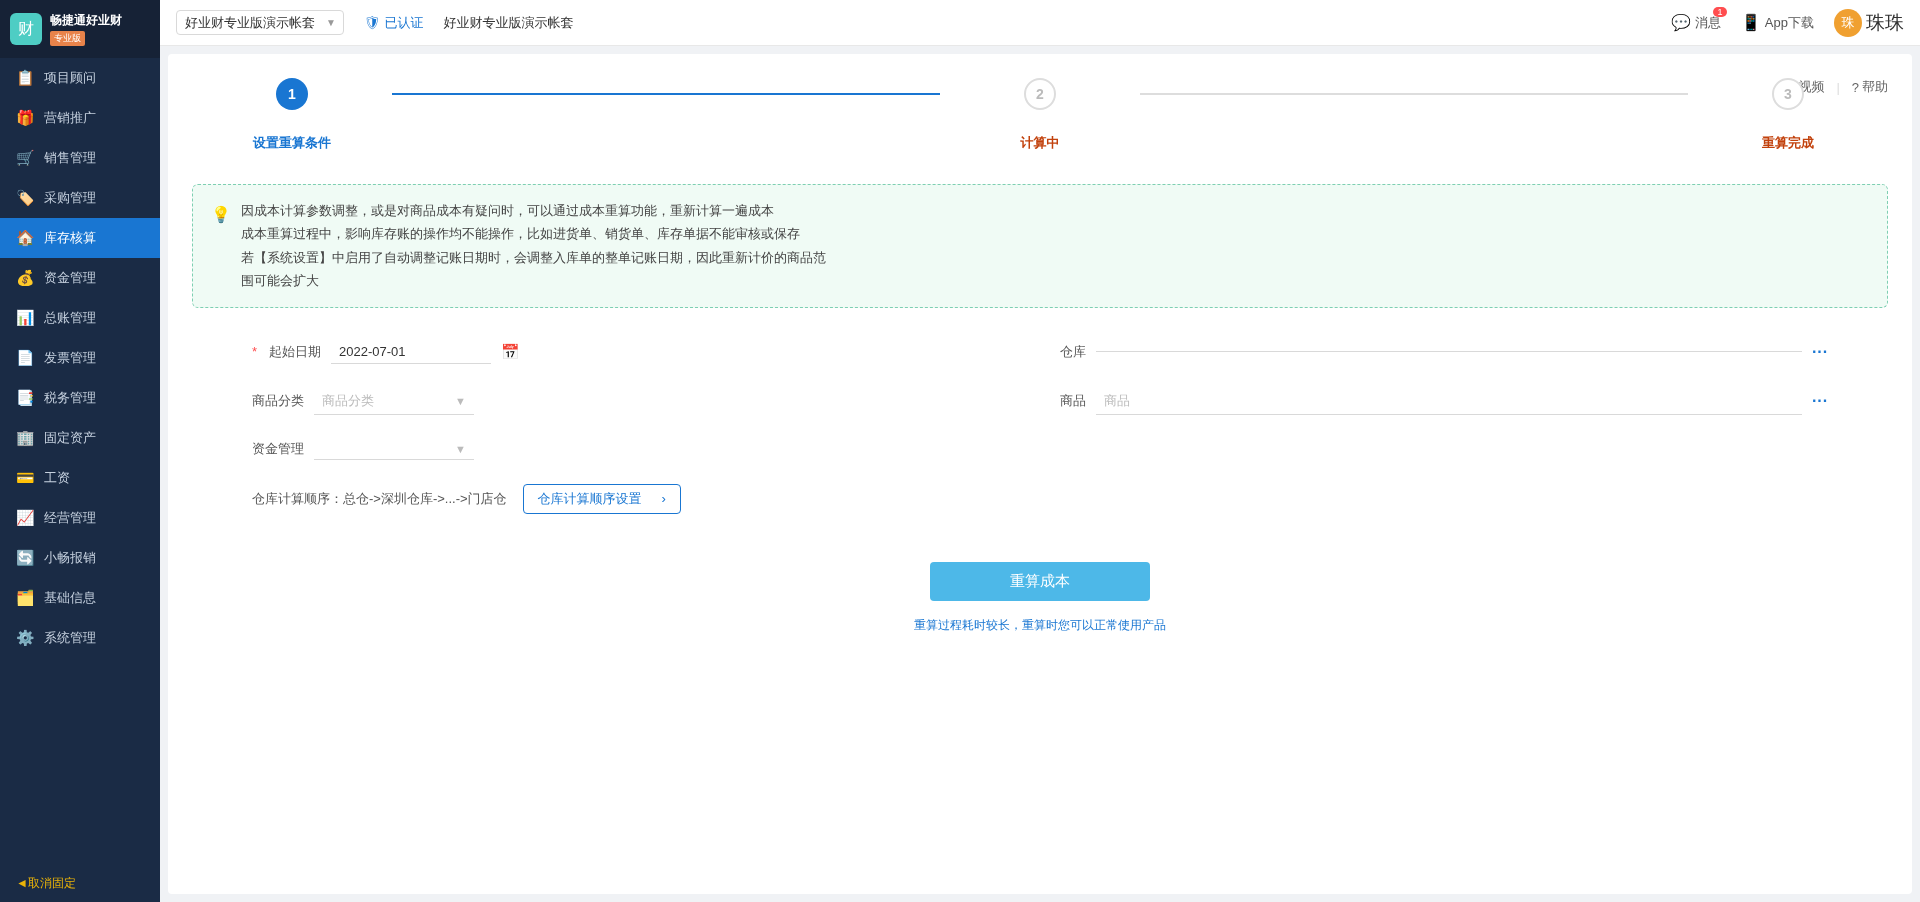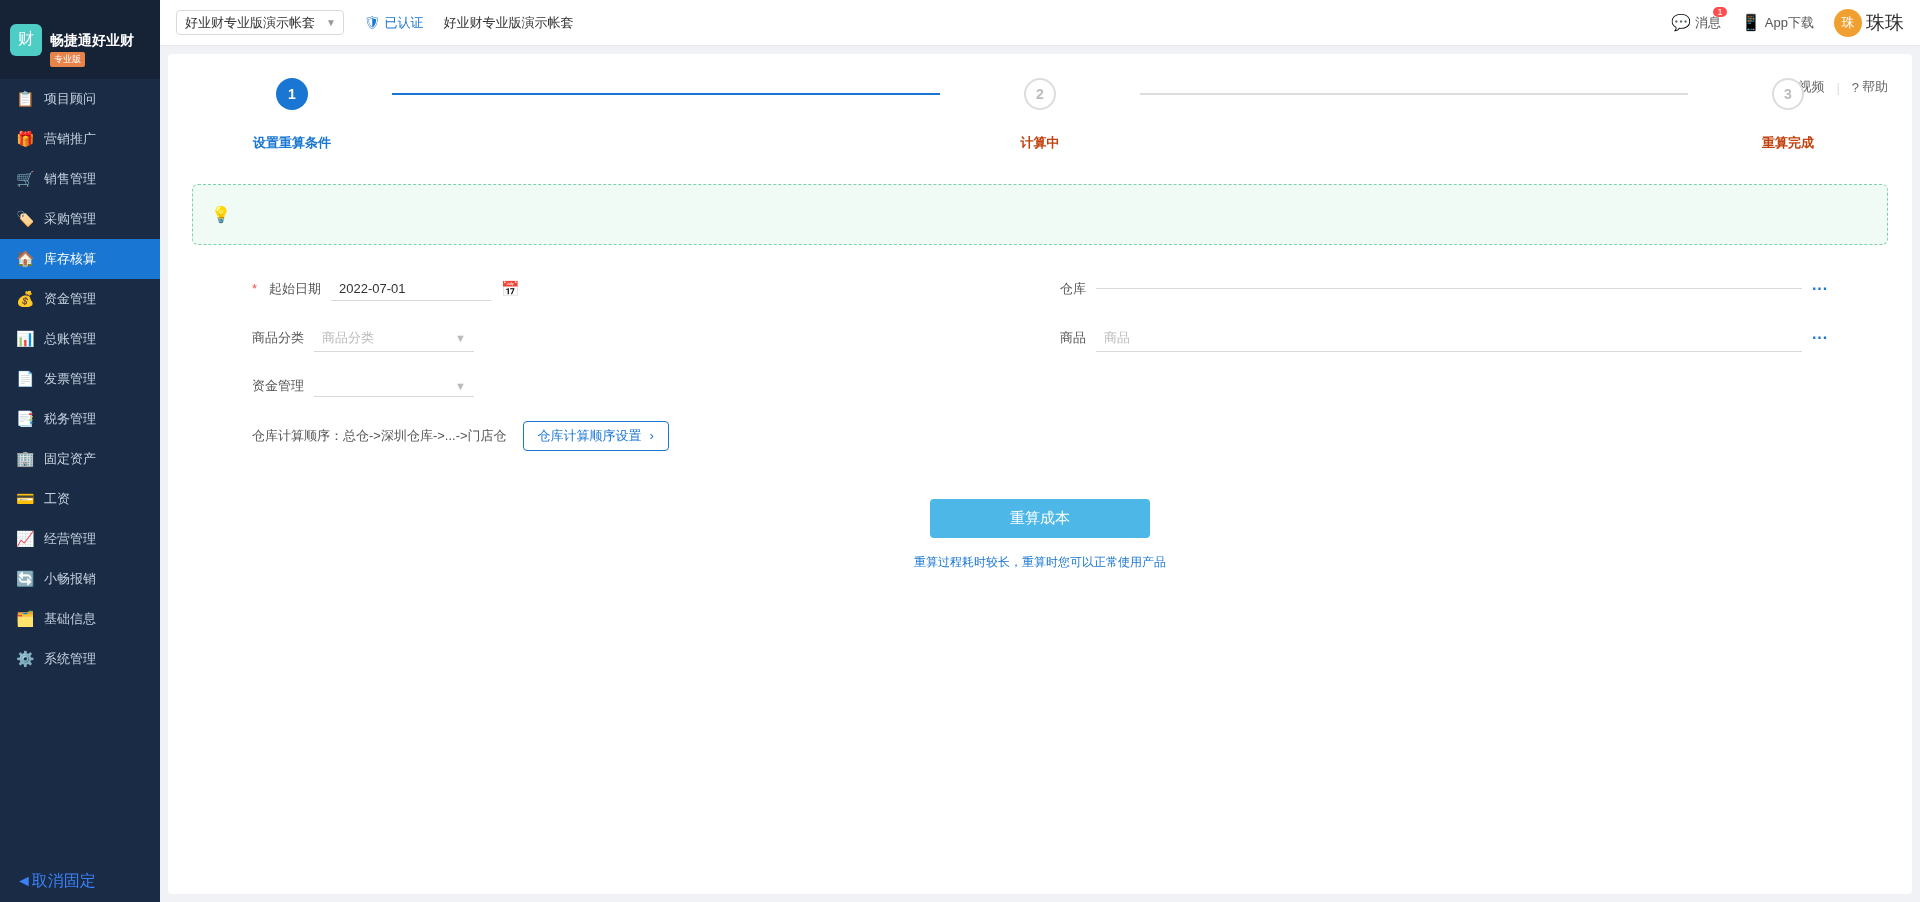--- a/index.html
+++ b/index.html
@@ -23,41 +23,41 @@
       gap: 8px;
     }
     .sidebar-logo-icon {
       width: 32px; height: 32px;
       background: #4ecdc4;
       border-radius: 6px;
       display: flex; align-items: center; justify-content: center;
       color: white; font-size: 16px;
     }
     .sidebar-logo-text { display: flex; flex-direction: column; }
-    .sidebar-logo-title { color: #fff; font-size: 14px; font-weight: bold; margin-top: 20px; }
+    .sidebar-logo-title { color: #fff; font-size: 12px; font-weight: bold; }
     .sidebar-version { background: #e8834a; color: white; font-size: 9px; padding: 1px 4px; border-radius: 2px; margin-top: 2px; width: fit-content; }
     .sidebar-nav { flex: 1; overflow-y: auto; overflow-x: hidden; }
     .sidebar-nav::-webkit-scrollbar { width: 4px; }
     .sidebar-nav::-webkit-scrollbar-thumb { background: #2d4a6b; }
     .sidebar-item {
       display: flex;
       align-items: center;
       gap: 10px;
       padding: 11px 16px;
       cursor: pointer;
       color: #c5d0de;
       transition: background 0.2s;
     }
     .sidebar-item.active { background: #1976d2; color: white; }
     .sidebar-item-icon { font-size: 15px; width: 18px; text-align: center; }
     .sidebar-item-label { font-size: 13px; }
     .sidebar-bottom {
       padding: 10px 16px;
-      color: #3b82f6;
-      font-size: 16px;
+      color: #eab308;
+      font-size: 12px;
       display: flex;
       align-items: center;
       gap: 6px;
       cursor: pointer;
     }
 
     
     .main {
       flex: 1;
       display: flex;
@@ -249,21 +249,21 @@
     .warehouse-order-btn {
       border: 1px solid #1976d2;
       background: white;
       color: #1976d2;
       font-size: 13px;
       padding: 5px 14px;
       border-radius: 4px;
       cursor: pointer;
       display: flex;
       align-items: center;
-      gap: 8px;
+      gap: 20px;
     }
 
     
     .recalc-section {
       display: flex;
       flex-direction: column;
       align-items: center;
       gap: 16px;
     }
     .recalc-btn {
@@ -421,20 +421,26 @@
         <span style="color:#ddd">|</span>
         <span>
           <span>?</span>
           <span>帮助</span>
         </span>
       </div>
     </div>
 
     <div class="info-box">
       <span class="info-box-icon">💡</span>
+      <div>
+        <div>因成本计算参数调整，或是对商品成本有疑问时，可以通过成本重算功能，重新计算一遍成本</div>
+        <div>成本重算过程中，影响库存账的操作均不能操作，比如进货单、销货单、库存单据不能审核或保存</div>
+        <div>若【系统设置】中启用了自动调整记账日期时，会调整入库单的整单记账日期，因此重新计价的商品范</div>
+        <div>围可能会扩大</div>
+      </div>
     </div>
 
     <div class="form-section">
 
       <div class="form-row">
         <div class="form-field">
           <span class="form-required">*</span>
           <span class="form-label">起始日期</span>
           <input class="form-input" type="text" value="2022-07-01" style="">
           <span class="form-calendar-icon">📅</span>

